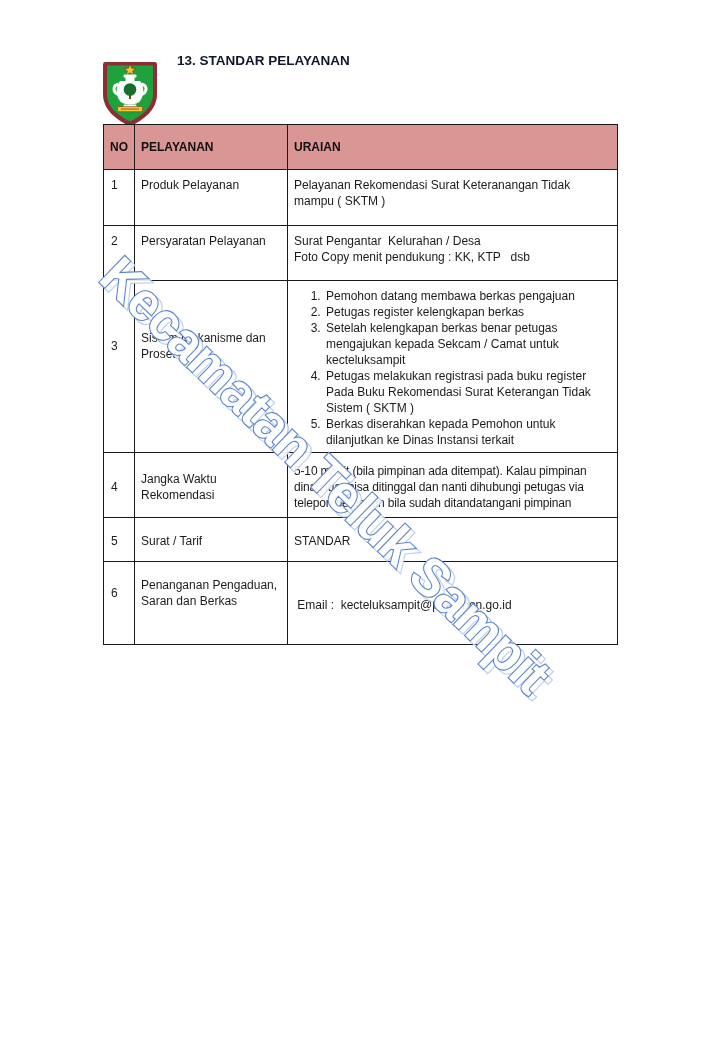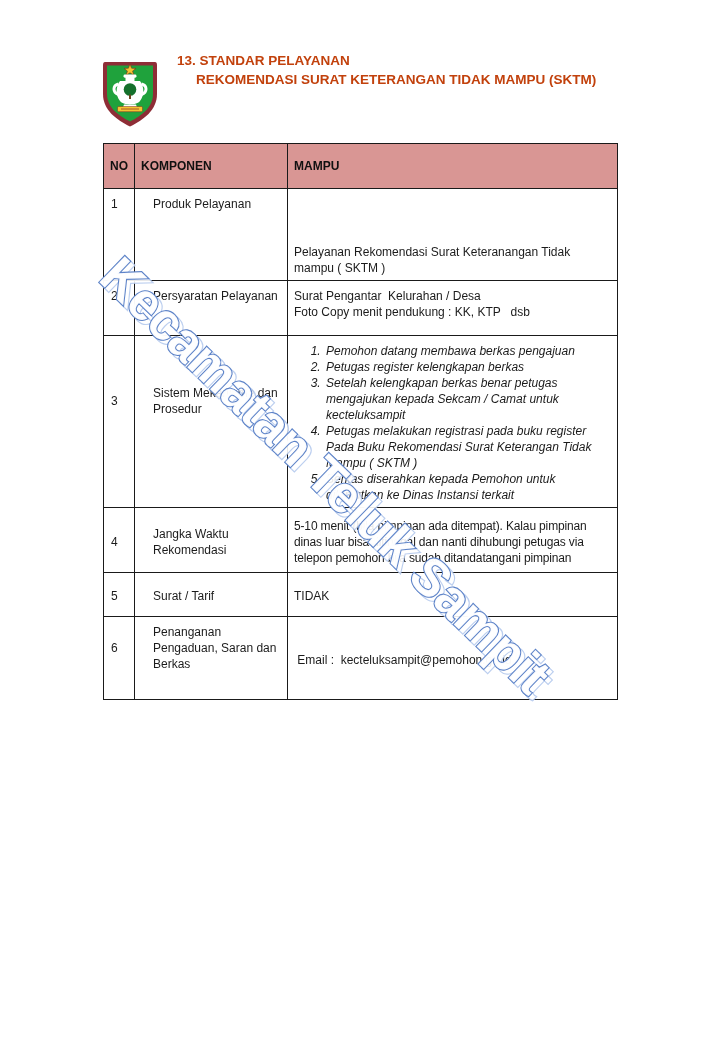--- a/index.html
+++ b/index.html
@@ -2,41 +2,41 @@
 <html><head>
 <meta charset="utf-8">
 <style>
   html,body{margin:0;padding:0;background:#fff;}
   .page{
     position:relative;width:720px;height:1040px;background:#ffffff;overflow:hidden;
     font-family:"Liberation Sans","DejaVu Sans",sans-serif;color:#1b1b1b;
   }
   
   .logo{position:absolute;left:97px;top:56px;}
-  .title{position:absolute;left:177px;top:51px;font-weight:bold;font-size:13.5px;line-height:19px;color:#c2410c;white-space:nowrap;}
+  .title{position:absolute;left:177px;top:51px;font-weight:bold;font-size:13.5px;line-height:19px;color:#0f172a;white-space:nowrap;}
   .title-line2{padding-left:19px;}
   
-  table.std{position:absolute;left:103px;top:143px;width:514px;border-collapse:collapse;table-layout:fixed;}
+  table.std{position:absolute;left:103px;top:124px;width:514px;border-collapse:collapse;table-layout:fixed;}
   table.std th,table.std td{border:1px solid #1a1a1a;font-size:12px;line-height:16px;overflow:hidden;}
   table.std thead th{
     background:#d99694;font-weight:bold;text-align:left;height:40px;
     vertical-align:middle;padding:2px 3px 2px 6px;color:#101010;
   }
   td.no-cell{padding:7px 2px 4px 7px;}
-  td.komp-cell{padding:7px 8px 4px 18px;}
+  td.komp-cell{padding:7px 8px 4px 6px;}
   td.ura-cell{padding:7px 3px 4px 6px;}
   tr.v-top td{vertical-align:top;}
   tr.v-mid td{vertical-align:middle;}
   .pre{white-space:pre-wrap;}
-  .w295{max-width:295px;margin-top:48px;}
+  .w295{max-width:295px;}
   .tight{letter-spacing:-0.15px;}
   .up22{transform:translateY(-22px);}
   .up12{transform:translateY(-12px);}
   ol.proc{margin:0;padding:0 0 0 30px;}
-  ol.proc li{padding-left:2px;margin:0;font-style:italic;}
+  ol.proc li{padding-left:2px;margin:0;}
   
   .watermark{position:absolute;left:0;top:0;pointer-events:none;z-index:5;}
   .wm-text{
     font-family:"Liberation Sans","DejaVu Sans",sans-serif;
     font-weight:bold;font-size:53px;
   }
 </style>
 </head>
 <body>
 
@@ -57,34 +57,33 @@
     <circle cx="33" cy="33.5" r="6.3" fill="#15702c"></circle>
     <rect x="32" y="38.5" width="2" height="4.5" fill="#6b451f"></rect>
 
     <path d="M27 48.5 L39 48.5 L41 54 L25 54 Z" fill="#ffffff"></path>
     <rect x="20.5" y="50.5" width="25" height="5.2" rx="1.2" fill="#f4c431" stroke="#7a2a20" stroke-width="0.5"></rect>
     <line x1="24" y1="53" x2="42" y2="53" stroke="#a03a28" stroke-width="0.8"></line>
   </svg>
 
   <div class="title">
     <div class="title-line1">13. STANDAR PELAYANAN</div>
-    <div class="title-line2">REKOMENDASI SURAT KETERANGAN TIDAK MAMPU (SKTM)</div>
   </div>
 
   <table class="std">
     <colgroup>
         <col style="width:31px">
         <col style="width:153px">
         <col style="width:330px">
       </colgroup>
     <thead>
       <tr>
         <th>NO</th>
-        <th>KOMPONEN</th>
-        <th>MAMPU</th>
+        <th>PELAYANAN</th>
+        <th>URAIAN</th>
       </tr>
     </thead>
     <tbody>
       <tr class="v-top" style="height:56px">
         <td class="no-cell">1</td>
         <td class="komp-cell">Produk Pelayanan</td>
         <td class="ura-cell">
             <div class="pre w295">Pelayanan Rekomendasi Surat Keteranangan Tidak mampu ( SKTM )</div>
           </td>
       </tr>
@@ -101,37 +100,37 @@
             <div class="up22">3</div>
           </td>
         <td class="komp-cell">
             <div class="up22">Sistem Mekanisme dan Prosedur</div>
           </td>
         <td class="ura-cell">
           <ol class="proc">
               <li>Pemohon datang membawa berkas pengajuan</li>
               <li>Petugas register kelengkapan berkas</li>
               <li>Setelah kelengkapan berkas benar petugas mengajukan kepada Sekcam / Camat untuk kecteluksampit</li>
-              <li>Petugas melakukan registrasi pada buku register Pada Buku Rekomendasi Surat Keterangan Tidak Mampu ( SKTM )</li>
+              <li>Petugas melakukan registrasi pada buku register Pada Buku Rekomendasi Surat Keterangan Tidak Sistem ( SKTM )</li>
               <li>Berkas diserahkan kepada Pemohon untuk dilanjutkan ke Dinas Instansi terkait</li>
             </ol>
         </td>
       </tr>
       <tr class="v-mid" style="height:65px">
         <td class="no-cell">4</td>
         <td class="komp-cell">Jangka Waktu Rekomendasi</td>
         <td class="ura-cell" style="padding-right:8px">
             <div class="pre tight">5-10 menit (bila pimpinan ada ditempat). Kalau pimpinan dinas luar bisa ditinggal dan nanti dihubungi petugas via telepon pemohon bila sudah ditandatangani pimpinan</div>
           </td>
       </tr>
       <tr class="v-mid" style="height:44px">
         <td class="no-cell">5</td>
         <td class="komp-cell">Surat / Tarif</td>
         <td class="ura-cell">
-            <div class="pre">TIDAK</div>
+            <div class="pre">STANDAR</div>
           </td>
       </tr>
       <tr class="v-mid" style="height:83px">
         <td class="no-cell">
             <div class="up12">6</div>
           </td>
         <td class="komp-cell">
             <div class="up12">Penanganan Pengaduan, Saran dan Berkas</div>
           </td>
         <td class="ura-cell">

